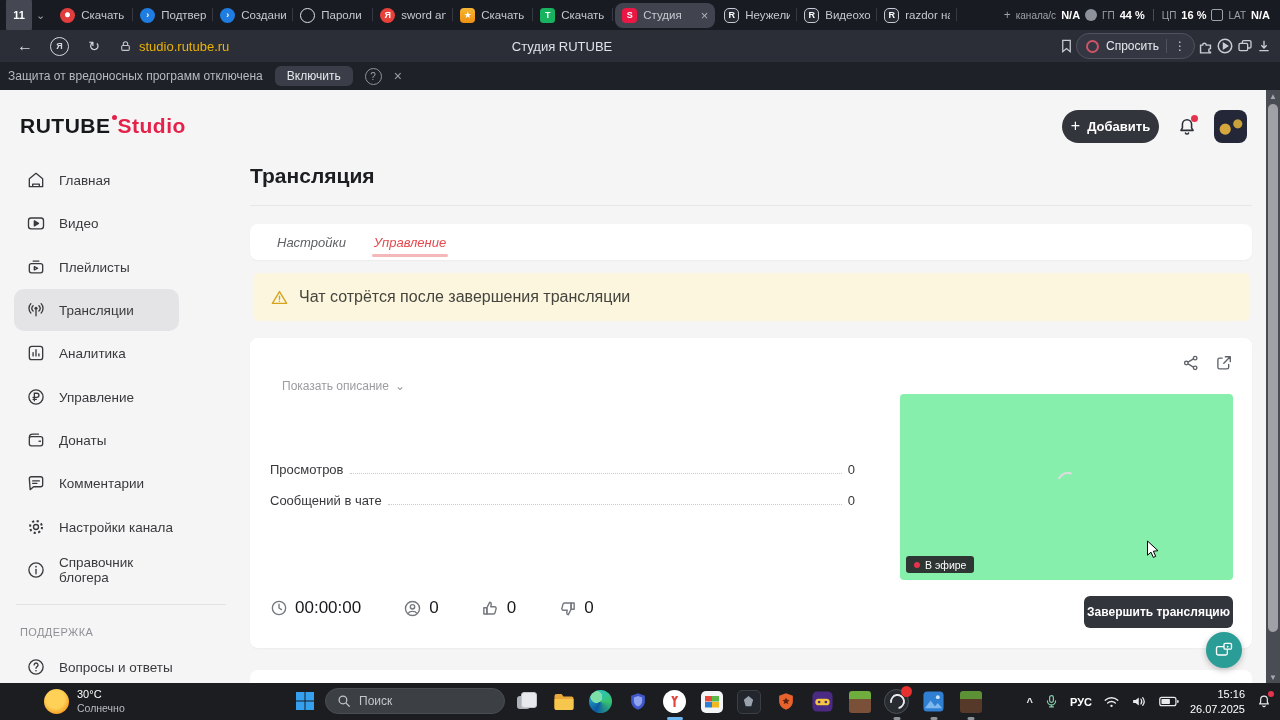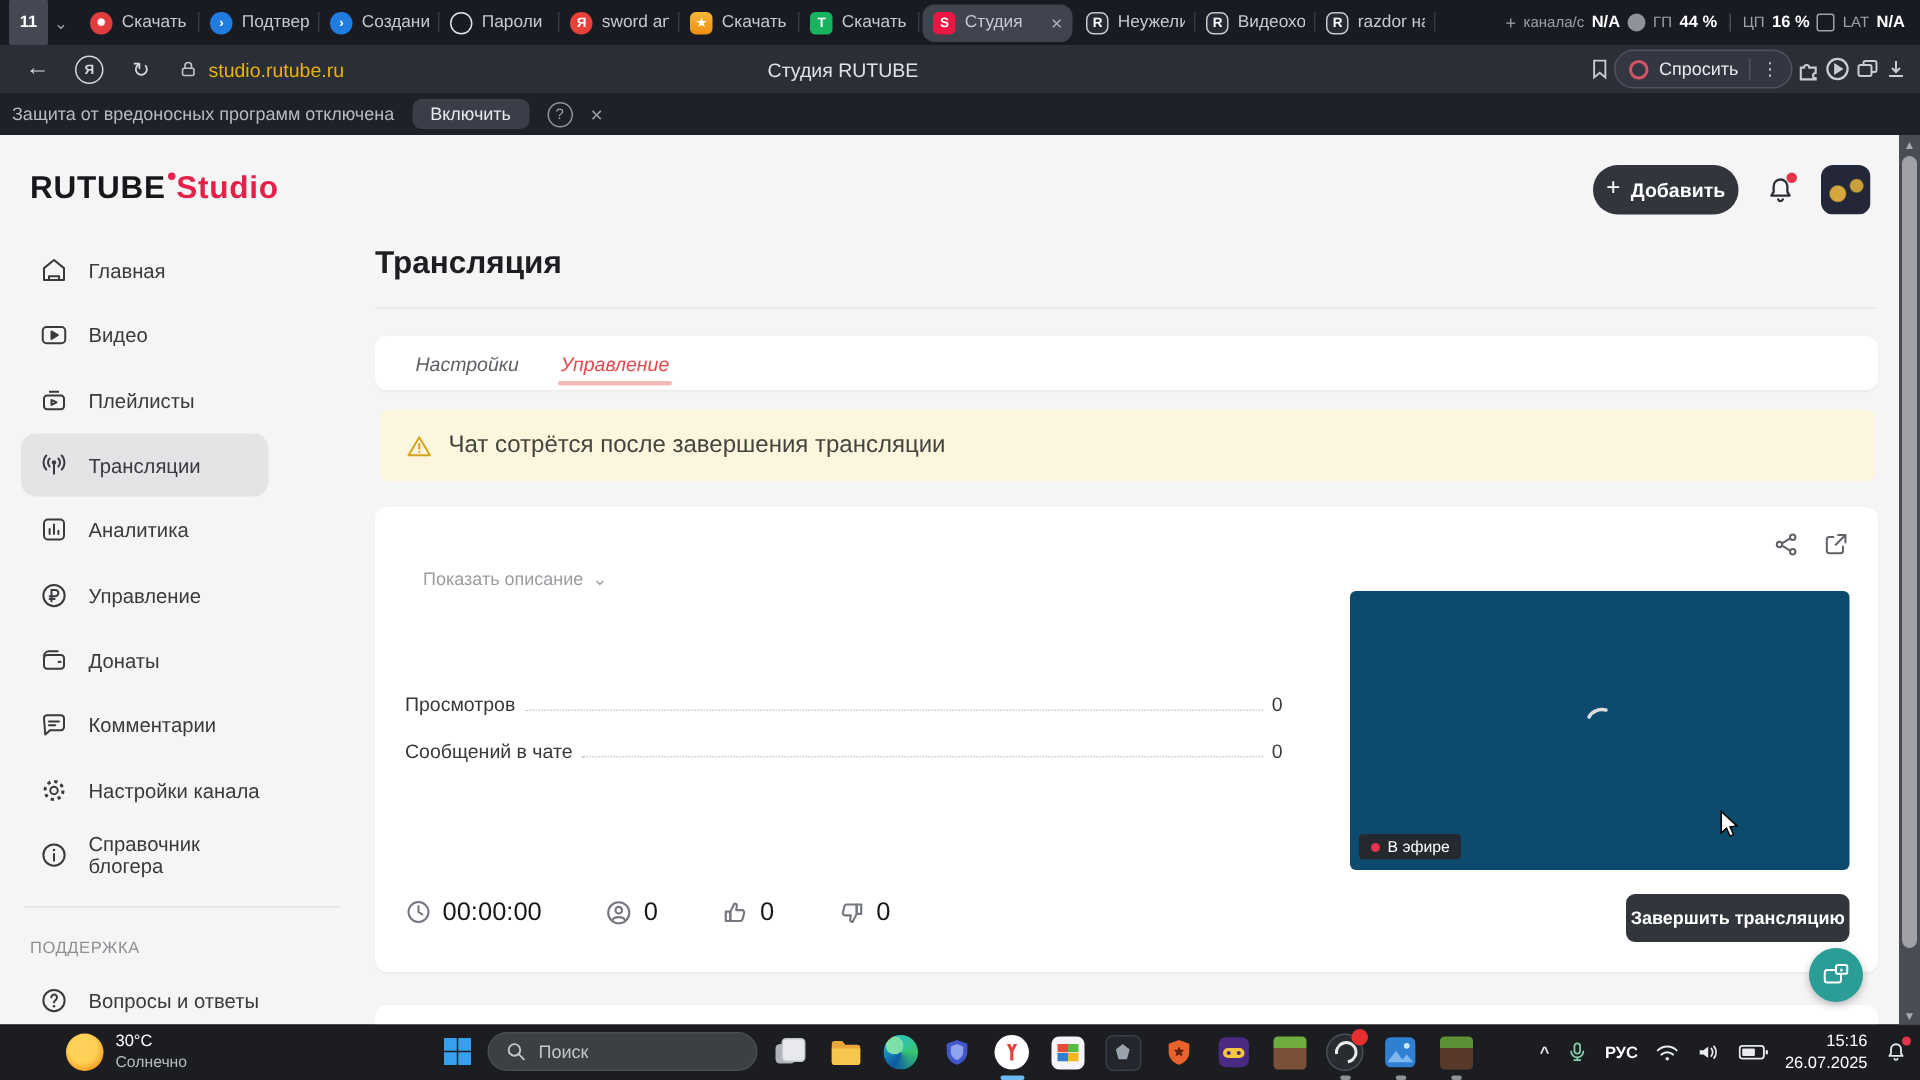--- a/index.html
+++ b/index.html
@@ -65,21 +65,21 @@
   .pg-div{position:absolute;left:250px;top:115px;width:1002px;height:1px;background:#e7e7ea;}
   .tabs-card{position:absolute;left:250px;top:134px;width:1002px;height:36px;background:#fff;border-radius:8px;box-shadow:0 1px 2px rgba(0,0,0,.04);display:flex;align-items:center;gap:28px;padding-left:27px;box-sizing:border-box;font-size:13px;}
   .pt{position:relative;height:100%;display:flex;align-items:center;color:#5f6065;font-style:italic;}
   .pt.active{color:#e5484d;font-weight:500;}
   .pt.active::after{content:"";position:absolute;left:-2px;right:-2px;bottom:3px;height:3px;border-radius:2px;background:#f2b8ba;}
   .warn{position:absolute;left:253px;top:183px;width:997px;height:48px;background:#fbf6dd;border-radius:6px;display:flex;align-items:center;gap:10px;padding-left:17px;box-sizing:border-box;font-size:16px;color:#44453e;}
   .card{position:absolute;left:250px;top:248px;width:1002px;height:310px;background:#fff;border-radius:8px;box-shadow:0 1px 2px rgba(0,0,0,.04);}
   .st-title{position:absolute;left:20px;top:14px;font-size:15px;font-weight:600;color:#232327;}
   .st-desc{position:absolute;left:20px;top:41px;font-size:12px;color:#9c9ca1;display:flex;gap:6px;align-items:center;margin-left:12px;}
   .card-ic{position:absolute;top:16px;width:18px;height:18px;}
-  .video{position:absolute;left:650px;top:56px;width:333px;height:186px;background:#0c4a6e;border-radius:4px;}
+  .video{position:absolute;left:650px;top:56px;width:333px;height:186px;background:#86efac;border-radius:4px;}
   .live{position:absolute;left:6px;bottom:7px;background:rgba(38,38,40,.92);border-radius:3px;height:17px;display:flex;align-items:center;gap:5px;padding:0 8px;color:#fff;font-size:10.5px;}
   .live .rdot{width:6px;height:6px;border-radius:50%;background:#e5334d;}
   .spinner{position:absolute;left:155px;top:76px;}
   .stats{position:absolute;left:20px;top:124px;width:585px;}
   .stat-row{display:flex;align-items:baseline;height:31px;font-size:13px;color:#38383c;}
   .stat-dots{flex:1;border-bottom:1.5px dotted #c9c9ce;margin:0 6px 3px 6px;}
   .meters{position:absolute;left:20px;top:260px;display:flex;align-items:center;gap:42px;}
   .meter{display:flex;align-items:center;gap:7px;font-size:17px;font-weight:400;color:#17181c;}
   .end-btn{position:absolute;left:834px;top:258px;width:149px;height:32px;background:#32353c;border-radius:6px;color:#fff;font-size:12px;font-weight:600;display:flex;align-items:center;justify-content:center;}
   .next-card{position:absolute;left:250px;top:580px;width:1002px;height:13px;background:#fff;border-radius:8px 8px 0 0;}

